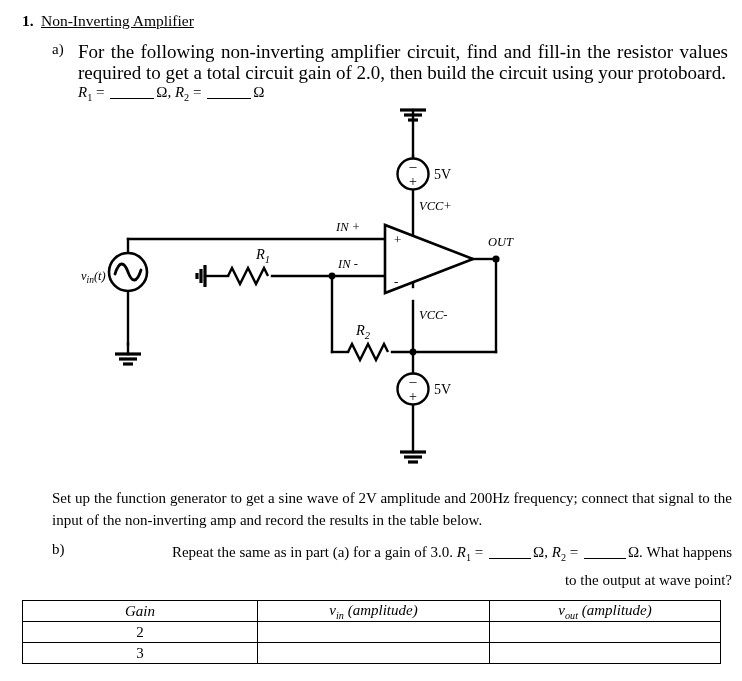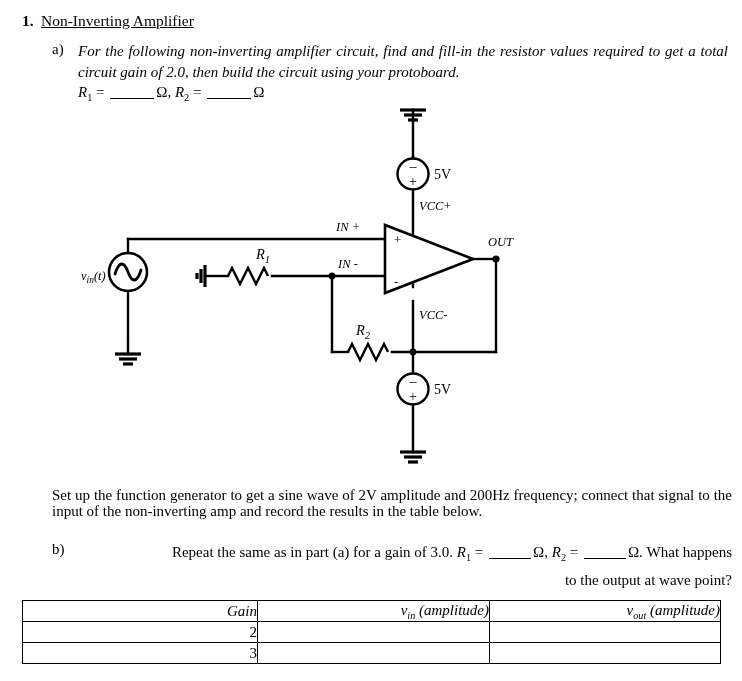--- a/index.html
+++ b/index.html
@@ -45,24 +45,23 @@
     position: absolute;
     left: 52px;
     top: 41px;
     font-size: 15px;
   }
   .part-a-body {
     position: absolute;
     left: 78px;
     top: 41px;
     width: 650px;
-    font-size: 15px;
+    font-size: 19px;
     text-align: justify;
     line-height: 21px;
-    font-style: italic;
   }
   .resistor-line {
     position: absolute;
     left: 78px;
     top: 84px;
     font-size: 15px;
     white-space: nowrap;
     text-align: center;
   }
   .blank {
@@ -117,21 +116,21 @@
   }
 
   
   .setup-para {
     position: absolute;
     left: 52px;
     top: 487px;
     width: 680px;
     font-size: 15px;
     text-align: justify;
-    line-height: 16px;
+    line-height: 22px;
   }
 
   
   .part-b-marker {
     position: absolute;
     left: 52px;
     top: 541px;
     font-size: 15px;
   }
   .part-b-body {
@@ -149,21 +148,21 @@
     position: absolute;
     left: 22px;
     top: 600px;
     border-collapse: collapse;
     width: 698px;
     table-layout: fixed;
   }
   table.results td {
     border: 1.2px solid #000;
     height: 20px;
-    text-align: right;
+    text-align: center;
     font-size: 15px;
     padding: 0;
   }
   table.results td.hd {
     font-style: italic;
   }
   .col-gain { width: 235px; }
   .col-vin  { width: 232px; }
   .col-vout { width: 231px; }
   .cell-val { font-size: 15px; }

